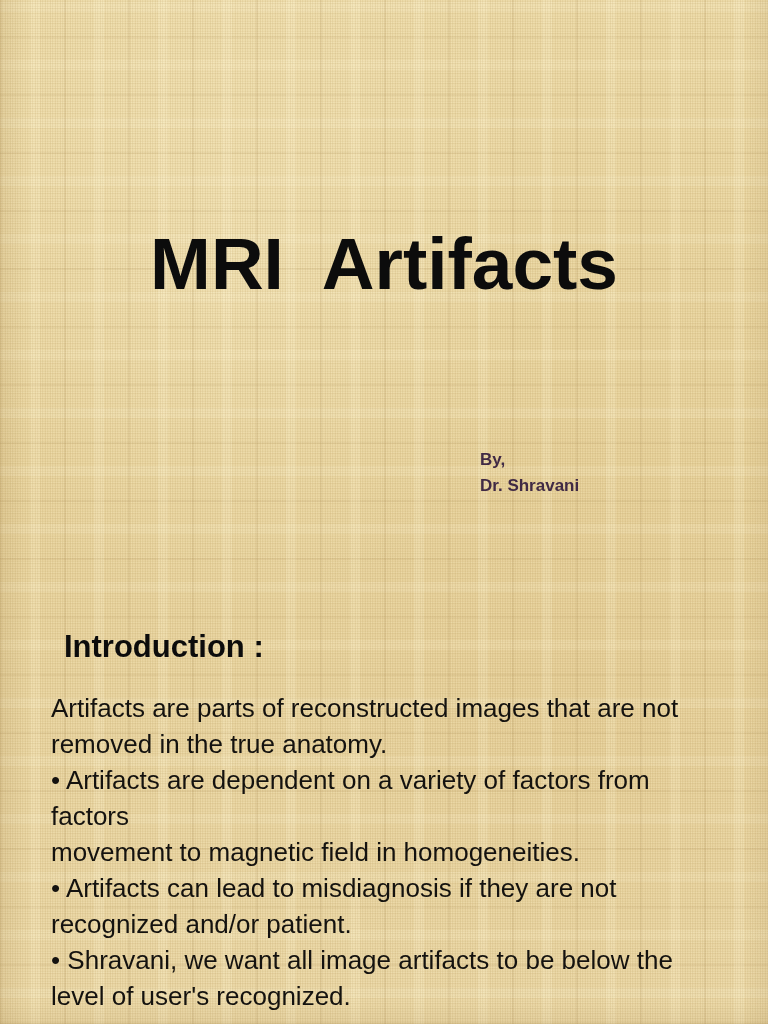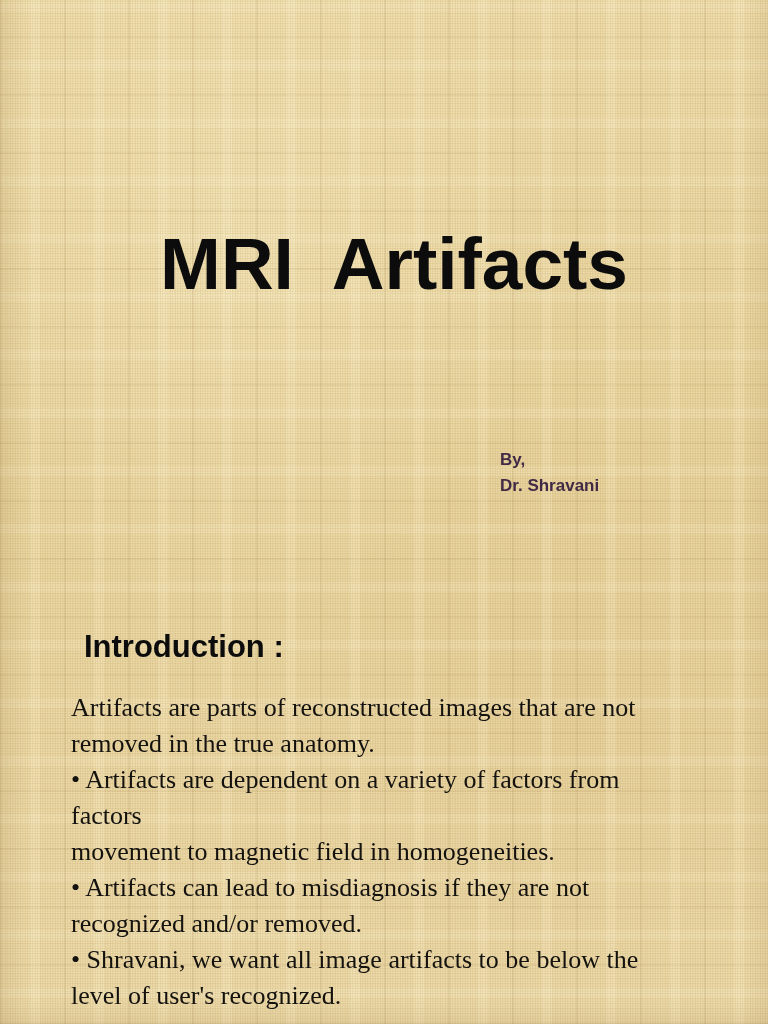--- a/index.html
+++ b/index.html
@@ -74,21 +74,20 @@
     pointer-events: none;
     background:
       linear-gradient(90deg, rgba(150,118,62,0.13) 0px, rgba(150,118,62,0) 26px),
       linear-gradient(270deg, rgba(150,118,62,0.10) 0px, rgba(150,118,62,0) 24px),
       linear-gradient(0deg, rgba(150,118,62,0.10) 0px, rgba(150,118,62,0) 22px);
   }
 
   .layer {
     position: absolute;
     z-index: 2;
-    padding-left: 20px;
   }
 
   #title {
     left: 0;
     right: 0;
     top: 226px;
     text-align: center;
     font-size: 73px;
     font-weight: bold;
     color: #0c0c0c;
@@ -120,21 +119,20 @@
   #body-text {
     left: 51px;
     top: 690px;
     width: 690px;
     font-size: 26px;
     color: #14120f;
     line-height: 36px;
   }
   #body-text .line {
     white-space: pre;
-    font-family: Liberation Serif, serif;
   }
 </style>
 </head>
 <body>
 
 <div id="slide">
 
   <div class="layer" id="title">MRI  Artifacts</div>
 
   <div class="layer" id="byline">
@@ -144,18 +142,18 @@
 
   <div class="layer" id="intro-heading">Introduction :</div>
 
   <div class="layer" id="body-text">
     <div class="line">Artifacts are parts of reconstructed images that are not</div>
     <div class="line">removed in the true anatomy.</div>
     <div class="line">• Artifacts are dependent on a variety of factors from</div>
     <div class="line">factors</div>
     <div class="line">movement to magnetic field in homogeneities.</div>
     <div class="line">• Artifacts can lead to misdiagnosis if they are not</div>
-    <div class="line">recognized and/or removed.</div>
+    <div class="line">recognized and/or patient.</div>
     <div class="line">• Shravani, we want all image artifacts to be below the</div>
     <div class="line">level of user's recognized.</div>
   </div>
 
 </div>
 
 </body></html>

